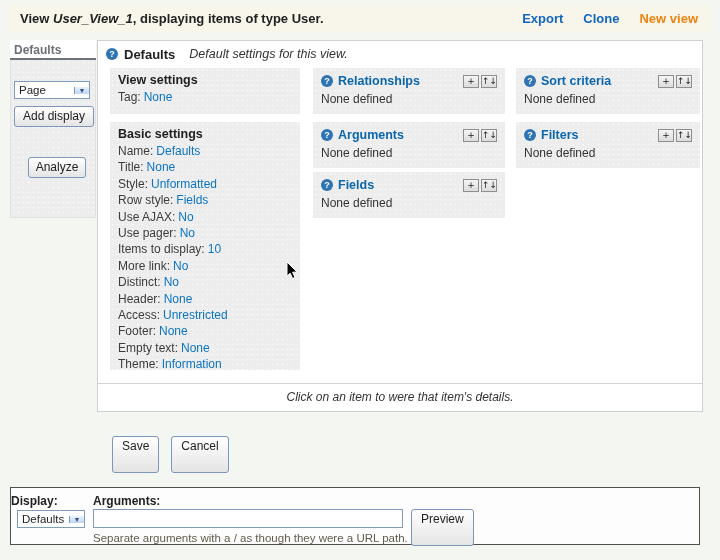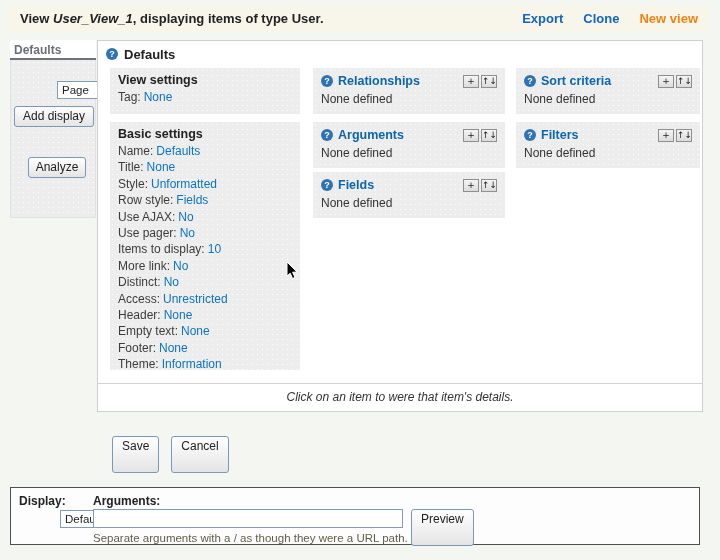--- a/index.html
+++ b/index.html
@@ -40,21 +40,21 @@
     font-weight:bold; font-size:12px; color:#6b7076;
     border-bottom:2px solid #6d737b;
     background:#fff;
   }
   .side-panel { position:relative; height:158px; border:1px solid #e2e2e2; border-top:none; }
 
   
   .xp-select {
     position:absolute; display:flex; align-items:center;
     background:#fff; border:1px solid #7f9db9; height:18px;
-    font-size:11.5px; color:#222; cursor:default;margin-left:43px;
+    font-size:11.5px; color:#222; cursor:default;
   }
   .xp-select .sel-text { flex:1; padding:1px 3px 0 4px; line-height:15px; overflow:hidden; white-space:nowrap; }
   .xp-select .sel-arrow {
     width:15px; display:flex; align-items:center; justify-content:center;
     background:linear-gradient(#e9f1fc,#bed5f5);
     border-left:1px solid #7f9db9; border-radius:0 1px 1px 0;
     color:#38507e; font-size:7px;
   }
 
   
@@ -151,44 +151,45 @@
     <button class="btn" style="position:absolute; left:3px; top:46px; width:80px; padding:2px 0 3px;">Add display</button>
     <button class="btn" style="position:absolute; left:17px; top:97px; width:58px; padding:2px 0 3px;">Analyze</button>
   </div>
 </div>
 
 <div class="main">
 
   <div class="main-head">
     <span class="help">?</span>
     <span class="mh-title">Defaults</span>
+    <span class="mh-desc">Default settings for this view.</span>
   </div>
 
   <div class="box dotted" style="left:12px; top:27px; width:190px; height:46px;">
     <div class="box-title-plain">View settings</div>
     <div class="srow">
       <span class="slabel">Tag:</span><a class="sval">None</a>
     </div>
   </div>
 
   <div class="box dotted" style="left:12px; top:81px; width:190px; height:248px;">
     <div class="box-title-plain">Basic settings</div>
     <div class="srow"><span class="slabel">Name:</span><a class="sval">Defaults</a></div>
     <div class="srow"><span class="slabel">Title:</span><a class="sval">None</a></div>
     <div class="srow"><span class="slabel">Style:</span><a class="sval">Unformatted</a></div>
     <div class="srow"><span class="slabel">Row style:</span><a class="sval">Fields</a></div>
     <div class="srow"><span class="slabel">Use AJAX:</span><a class="sval">No</a></div>
     <div class="srow"><span class="slabel">Use pager:</span><a class="sval">No</a></div>
     <div class="srow"><span class="slabel">Items to display:</span><a class="sval">10</a></div>
     <div class="srow"><span class="slabel">More link:</span><a class="sval">No</a></div>
     <div class="srow"><span class="slabel">Distinct:</span><a class="sval">No</a></div>
+    <div class="srow"><span class="slabel">Header:</span><a class="sval">None</a></div>
     <div class="srow"><span class="slabel">Access:</span><a class="sval">Unrestricted</a></div>
-    <div class="srow"><span class="slabel">Header:</span><a class="sval">None</a></div>
+    <div class="srow"><span class="slabel">Footer:</span><a class="sval">None</a></div>
     <div class="srow"><span class="slabel">Empty text:</span><a class="sval">None</a></div>
-    <div class="srow"><span class="slabel">Footer:</span><a class="sval">None</a></div>
     <div class="srow"><span class="slabel">Theme:</span><a class="sval">Information</a></div>
   </div>
 
   <div class="box dotted" style="left:215px; top:27px; width:192px; height:46px;">
     <div class="box-head">
       <span class="help">?</span>
       <a class="box-title">Relationships</a>
       <span class="mini-group">
         <button class="mini">+</button>
         <button class="mini">↑↓</button>
@@ -247,21 +248,21 @@
 
   <div class="hint-strip">Click on an item to were that item's details.</div>
 </div>
 
 <div class="form-actions">
   <button class="btn">Save</button>
   <button class="btn">Cancel</button>
 </div>
 
 <div class="preview-panel">
-  <span class="pp-label" style="left:8px; top:6px;">Display:</span>
+  <span class="pp-label" style="left:0; top:6px;">Display:</span>
   <span class="pp-label" style="left:82px; top:6px;">Arguments:</span>
 
   <div class="xp-select" style="left:6px; top:22px; width:68px;">
     <span class="sel-text">Defaults</span>
     <span class="sel-arrow">▼</span>
   </div>
 
   <input class="pp-input" type="text" value="" style="">
 
   <button class="btn" style="position:absolute; left:400px; top:21px;">Preview</button>

